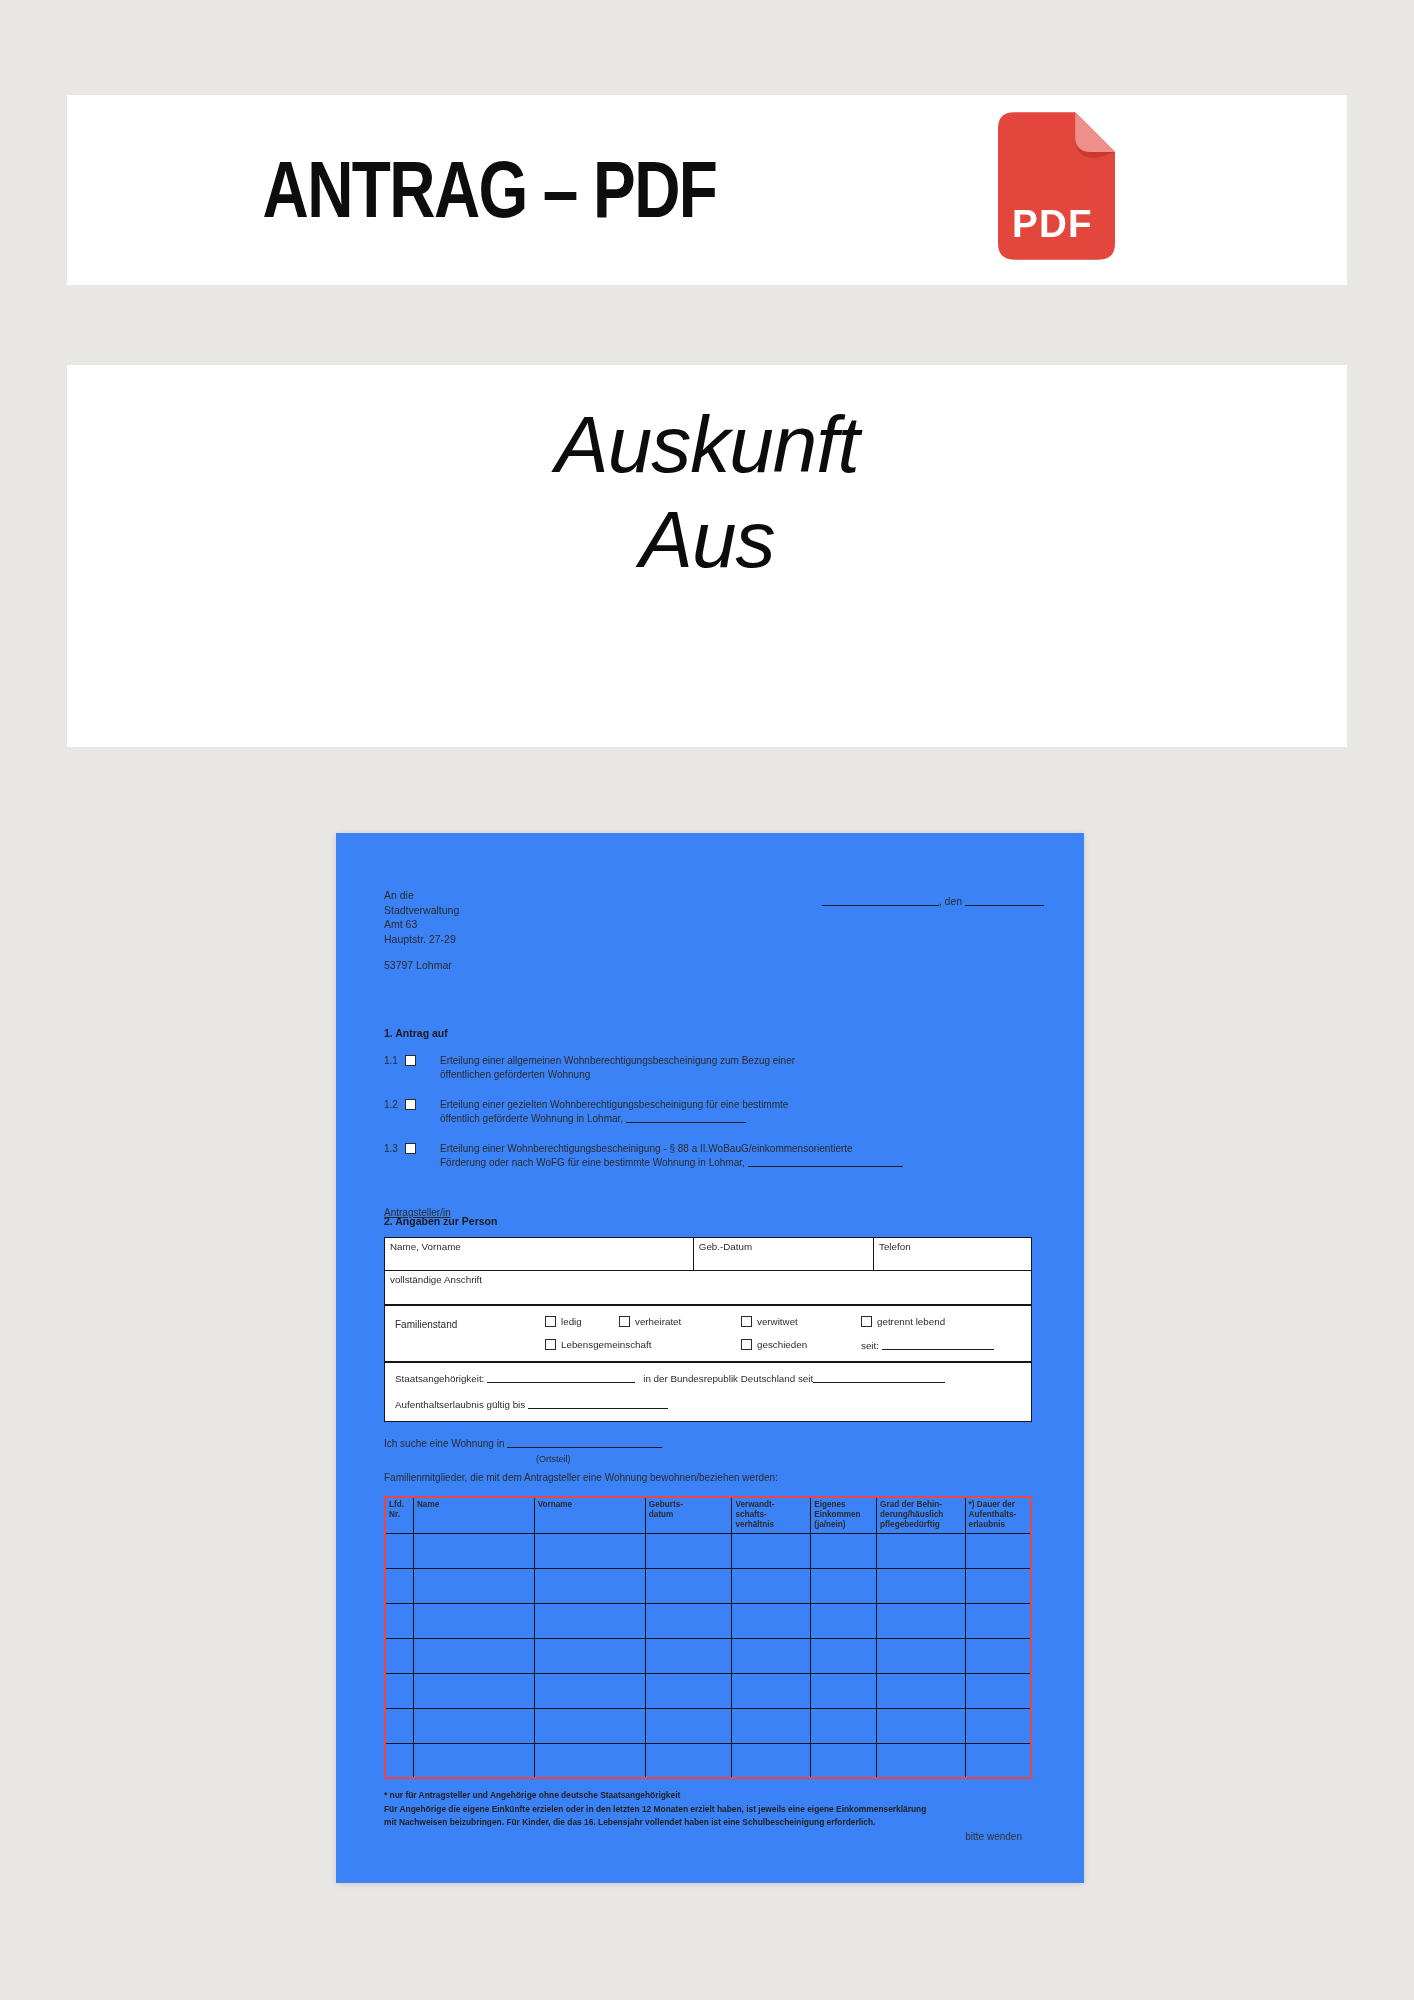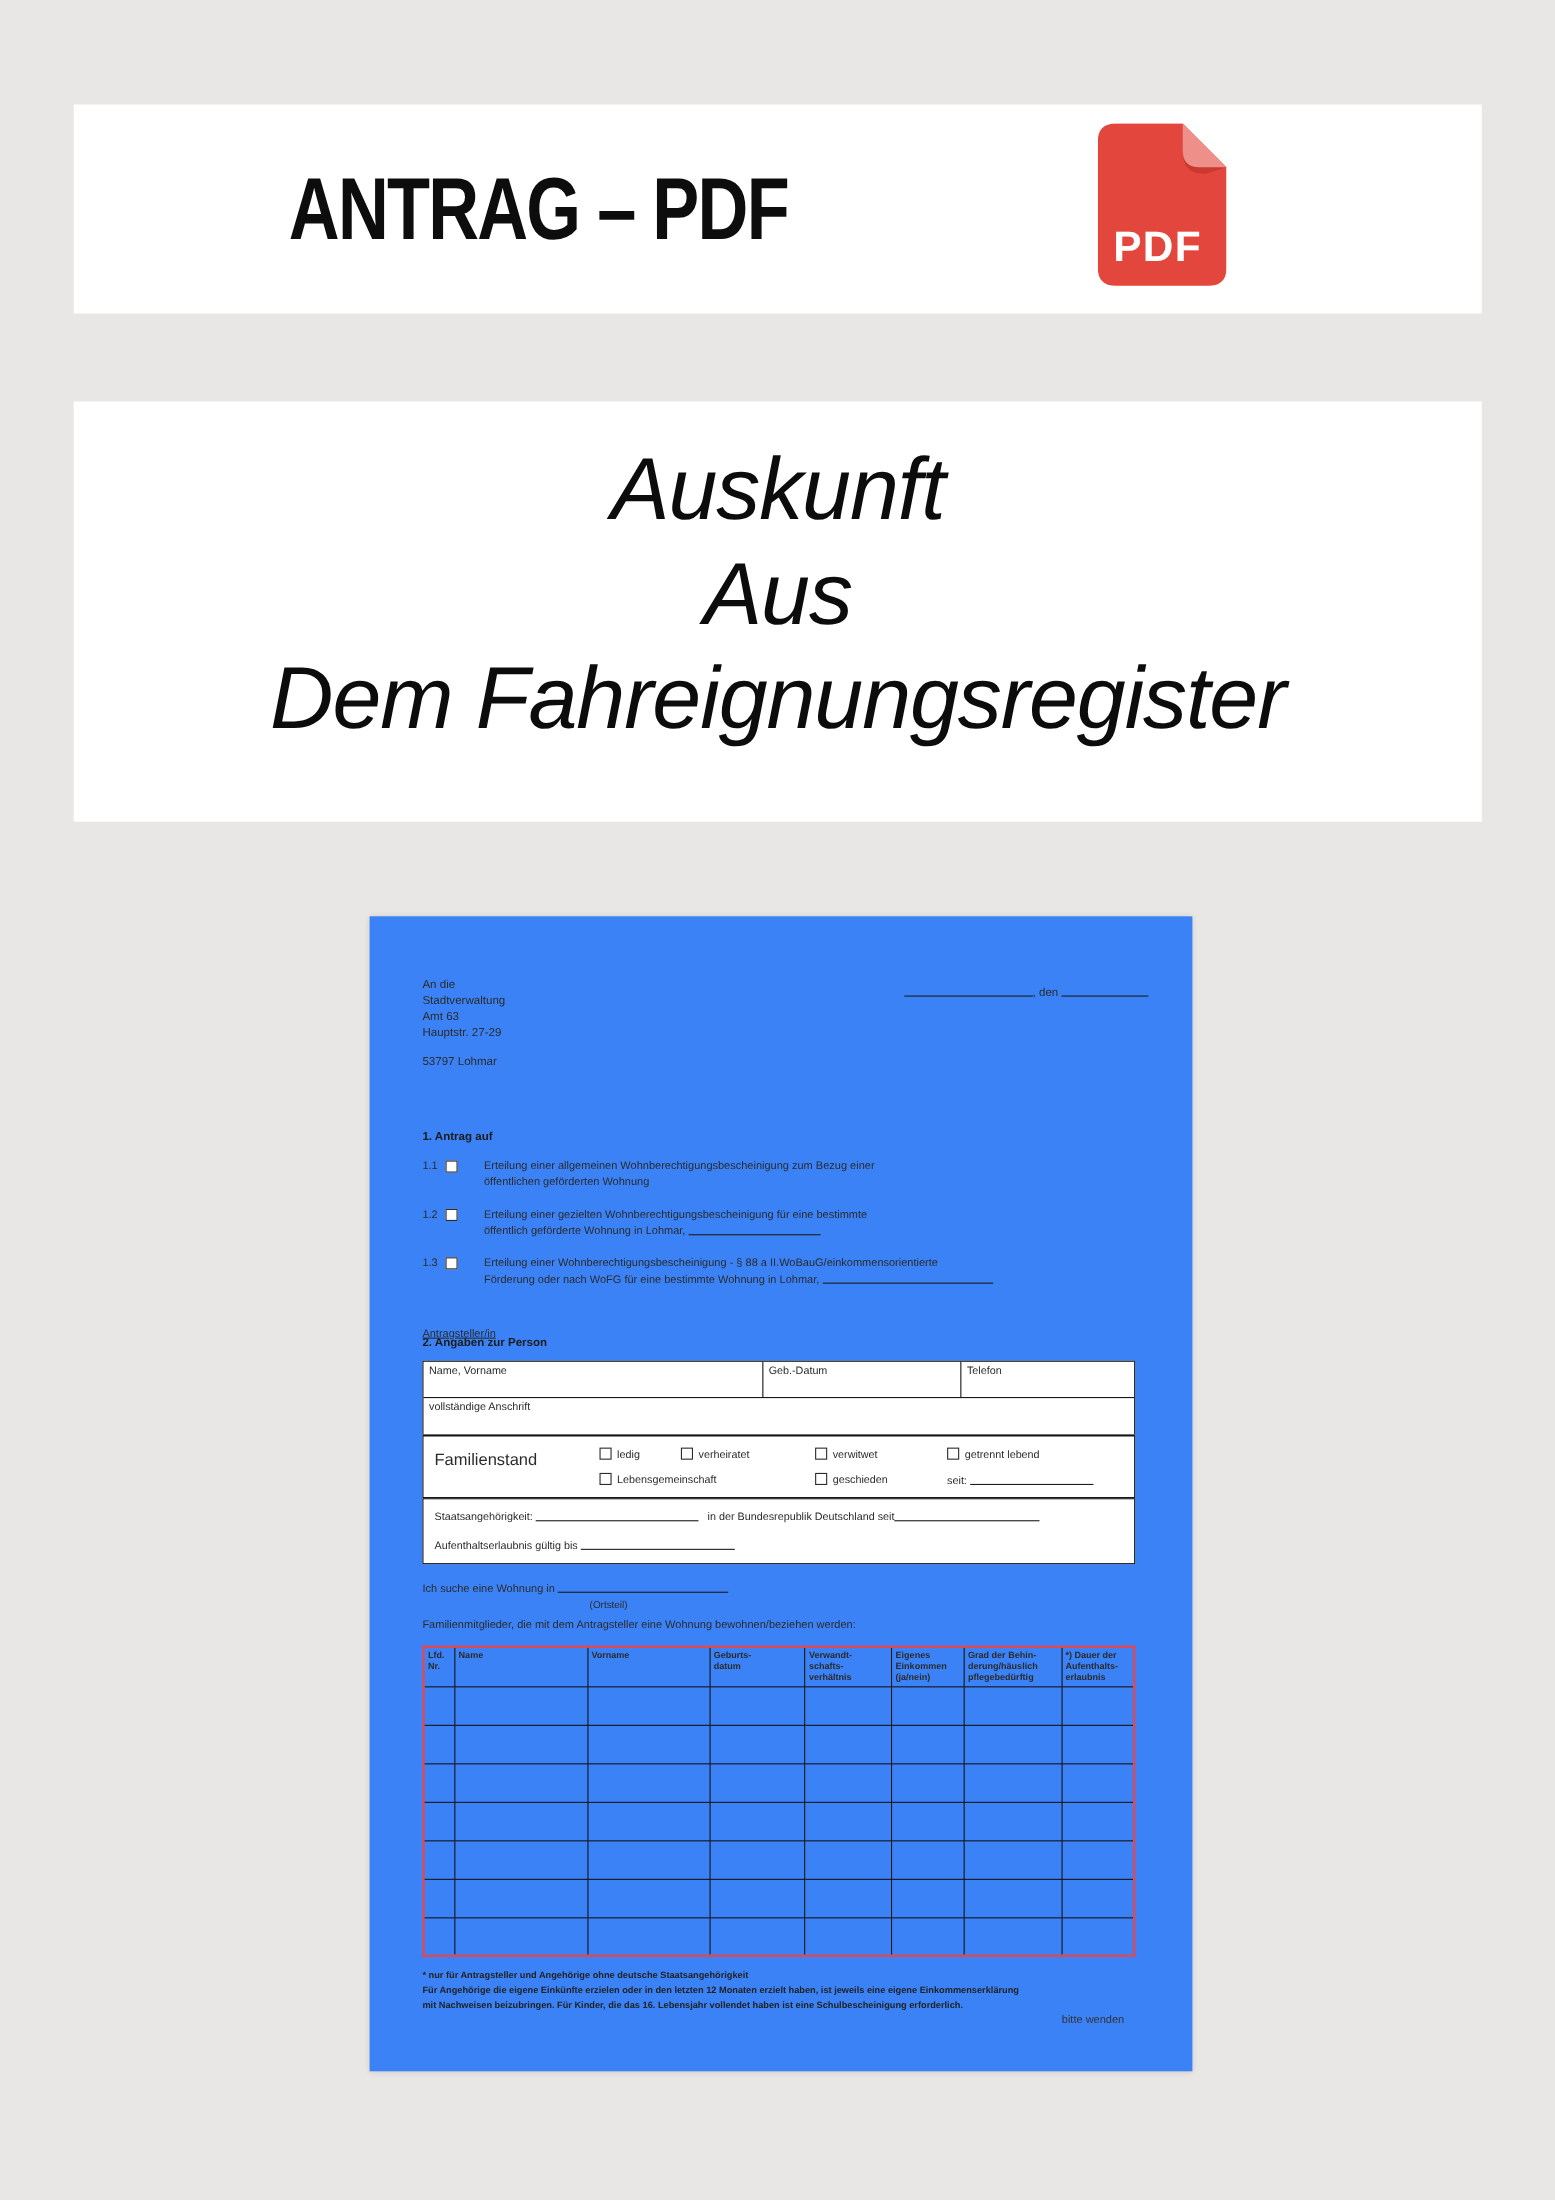--- a/index.html
+++ b/index.html
@@ -55,21 +55,21 @@
   .formbox { left:48px; width:648px; border:1.6px solid #161616; background:#fff; }
   .boxA { top:404px; height:68px; }
   .rowA1 { display:flex; height:33px; border-bottom:1.4px solid #161616; }
   .rowA1 > div { padding:3px 5px; font-size:9.8px; }
   .cellA1 { width:47.8%; border-right:1.4px solid #161616; }
   .cellA2 { width:27.9%; border-right:1.4px solid #161616; }
   .cellA3 { flex:1; }
   .rowA2 { padding:3px 5px; font-size:9.8px; }
 
   .boxB { top:471px; height:58px; border-top-width:2.6px; }
-  .boxB span.lbl { font-size:15px; }
+  .boxB span.lbl { font-size:10px; }
   .fgroup { position:absolute; white-space:nowrap; font-size:9.8px; }
   .fgroup .cb { margin-right:5px; }
 
   .boxC { top:529px; height:60px; font-size:9.8px; }
   .boxC .line1 { position:absolute; left:10px; top:9px; white-space:nowrap; }
   .boxC .line2 { position:absolute; left:10px; top:35px; white-space:nowrap; }
 
   .seek { top:604px; left:48px; font-size:10px; white-space:nowrap; }
   .ortsteil { top:621px; left:200px; font-size:9px; }
   .famintro { top:639px; left:48px; font-size:10px; }
@@ -100,21 +100,20 @@
         <path d="M66,0 L100,34 L79,34 Q66,34 66,21 Z" fill="#ee8f89"></path>
         <text x="12" y="107" font-family="Liberation Sans, sans-serif" font-size="33" font-weight="bold" letter-spacing="1" fill="#ffffff">PDF</text>
       </svg>
     </div>
   </div>
 
   <div class="band band-hero">
     <div class="hero-lines">
       <div class="hero-line">Auskunft</div>
       <div class="hero-line">Aus</div>
-      <div class="hero-line">Dem Fahreignungsregister</div>
     </div>
   </div>
 
   <div class="page">
 
     <div class="abs addr">
       <div>An die</div>
       <div>Stadtverwaltung</div>
       <div>Amt 63</div>
       <div>Hauptstr. 27-29</div>

